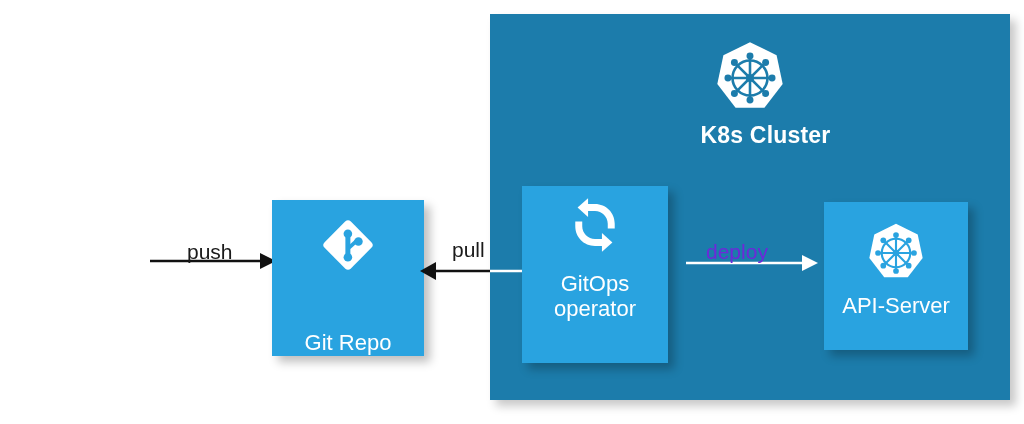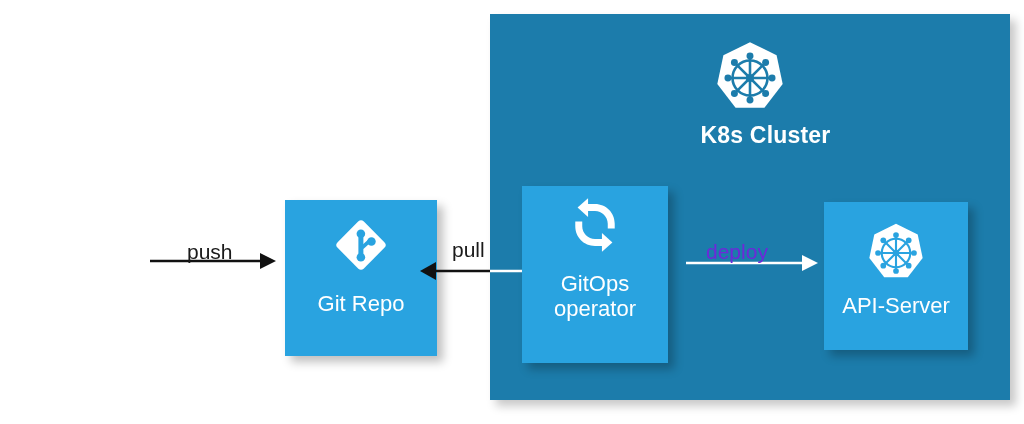--- a/index.html
+++ b/index.html
@@ -67,25 +67,26 @@
   .node-label {
     color: #ffffff;
     font-size: 22px;
     line-height: 1.12;
     text-align: center;
     white-space: pre-line;
     font-weight: normal;
   }
 
   #box-git {
-    left: 285px;
+    left: 272px;
     top: 200px;
     width: 152px;
     height: 156px;
     padding-top: 16px;
+    justify-content: space-between;
   }
   #box-git .node-icon { width: 58px; height: 58px; margin-bottom: 18px; }
 
   #box-gitops {
     left: 522px;
     top: 186px;
     width: 146px;
     height: 177px;
     padding-top: 10px;
   }

